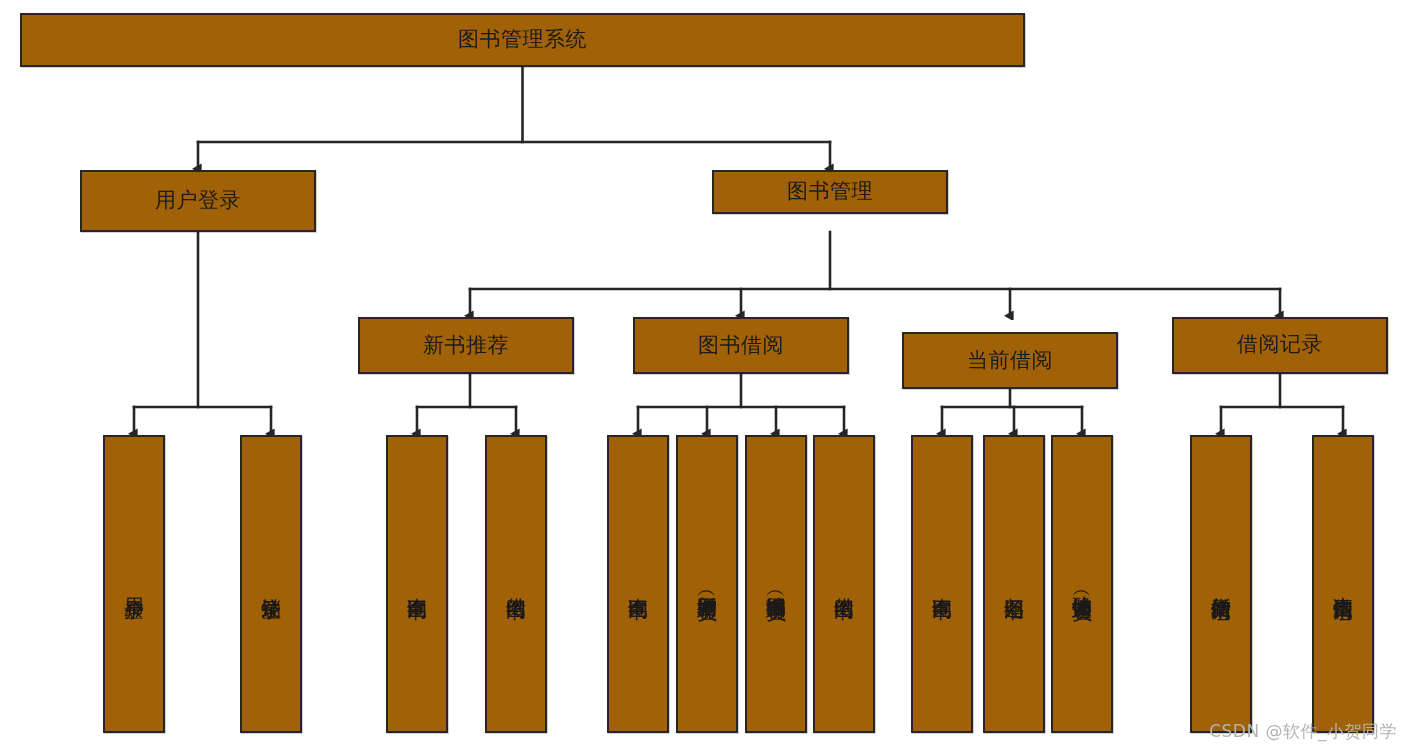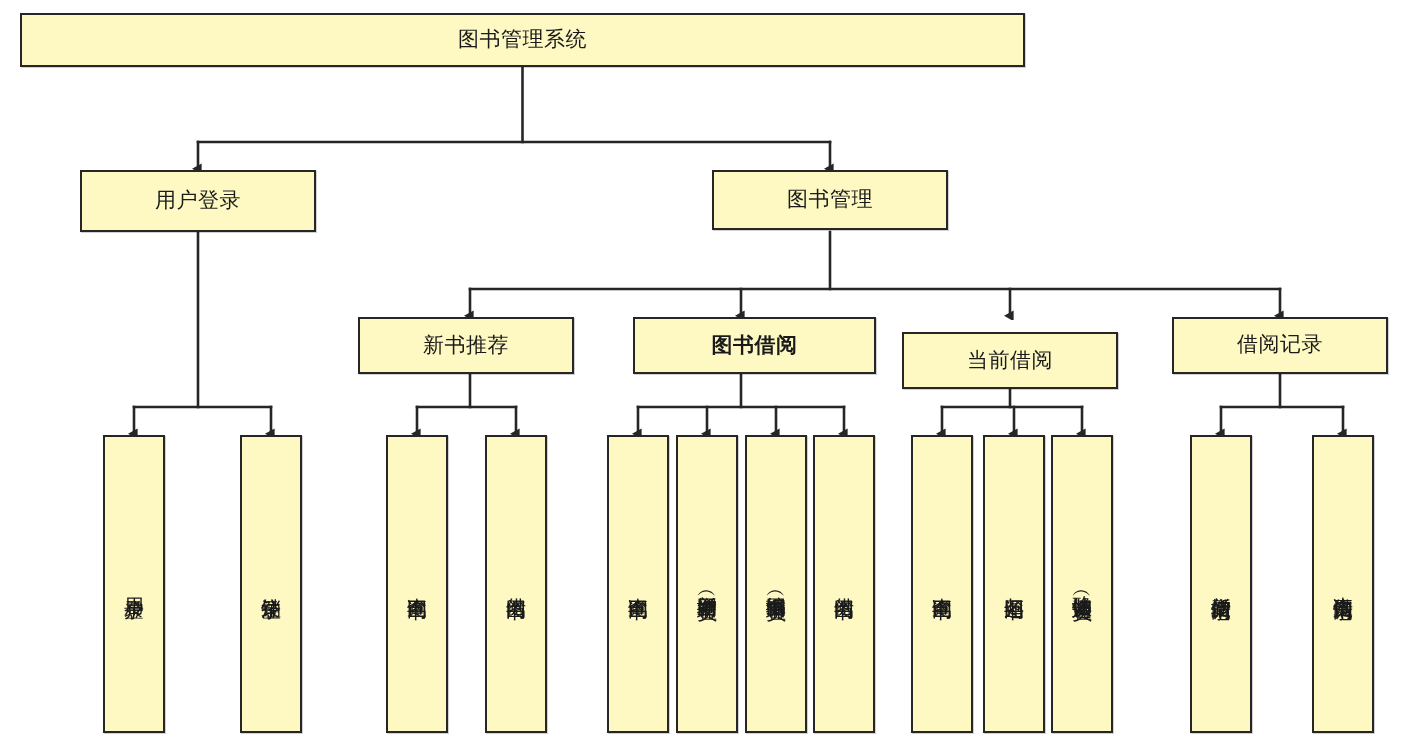--- a/index.html
+++ b/index.html
@@ -20,21 +20,21 @@
   #edge-layer {
     position: absolute;
     left: 0;
     top: 0;
     width: 1405px;
     height: 747px;
   }
   .node {
     position: absolute;
     box-sizing: border-box;
-    background: #fef9c3;
+    background: #a16207;
     border: 2px solid #262626;
     display: flex;
     align-items: center;
     justify-content: center;
     color: #1a1a1a;
     box-shadow: 1px 1px 0 rgba(0,0,0,0.18);
   }
   .node .label {
     display: block;
     text-align: center;
@@ -118,27 +118,27 @@
       </g>
   </svg>
 
   <div id="nodes-layer">
       <div class="node h root" style="left: 20px; top: 13px; width: 1005px; height: 54px;">
         <span class="label">图书管理系统</span>
       </div>
       <div class="node h" style="left: 80px; top: 170px; width: 236px; height: 62px;">
         <span class="label">用户登录</span>
       </div>
-      <div class="node h" style="left: 712px; top: 170px; width: 236px; height: 60px;">
+      <div class="node h" style="left: 712px; top: 170px; width: 236px; height: 44px;">
         <span class="label">图书管理</span>
       </div>
       <div class="node h" style="left: 358px; top: 317px; width: 216px; height: 57px;">
         <span class="label">新书推荐</span>
       </div>
-      <div class="node h" style="left: 633px; top: 317px; width: 243px; height: 57px; font-weight: bold;">
+      <div class="node h" style="left: 633px; top: 317px; width: 216px; height: 57px;">
         <span class="label">图书借阅</span>
       </div>
       <div class="node h" style="left: 902px; top: 332px; width: 216px; height: 57px;">
         <span class="label">当前借阅</span>
       </div>
       <div class="node h" style="left: 1172px; top: 317px; width: 216px; height: 57px; font-family: Liberation Mono, monospace;">
         <span class="label">借阅记录</span>
       </div>
       <div class="node v" style="left: 103px; top: 435px; width: 62px; height: 298px;">
         <span class="label">用户登录</span>
@@ -174,13 +174,14 @@
         <span class="label">确认归还（管理员）</span>
       </div>
       <div class="node v" style="left: 1190px; top: 435px; width: 62px; height: 298px;">
         <span class="label">新增借阅记录</span>
       </div>
       <div class="node v" style="left: 1312px; top: 435px; width: 62px; height: 298px;">
         <span class="label">查询借阅记录</span>
       </div>
     </div>
 
+  <div id="watermark">CSDN @软件_小贺同学</div>
 </div>
 
 </body></html>

